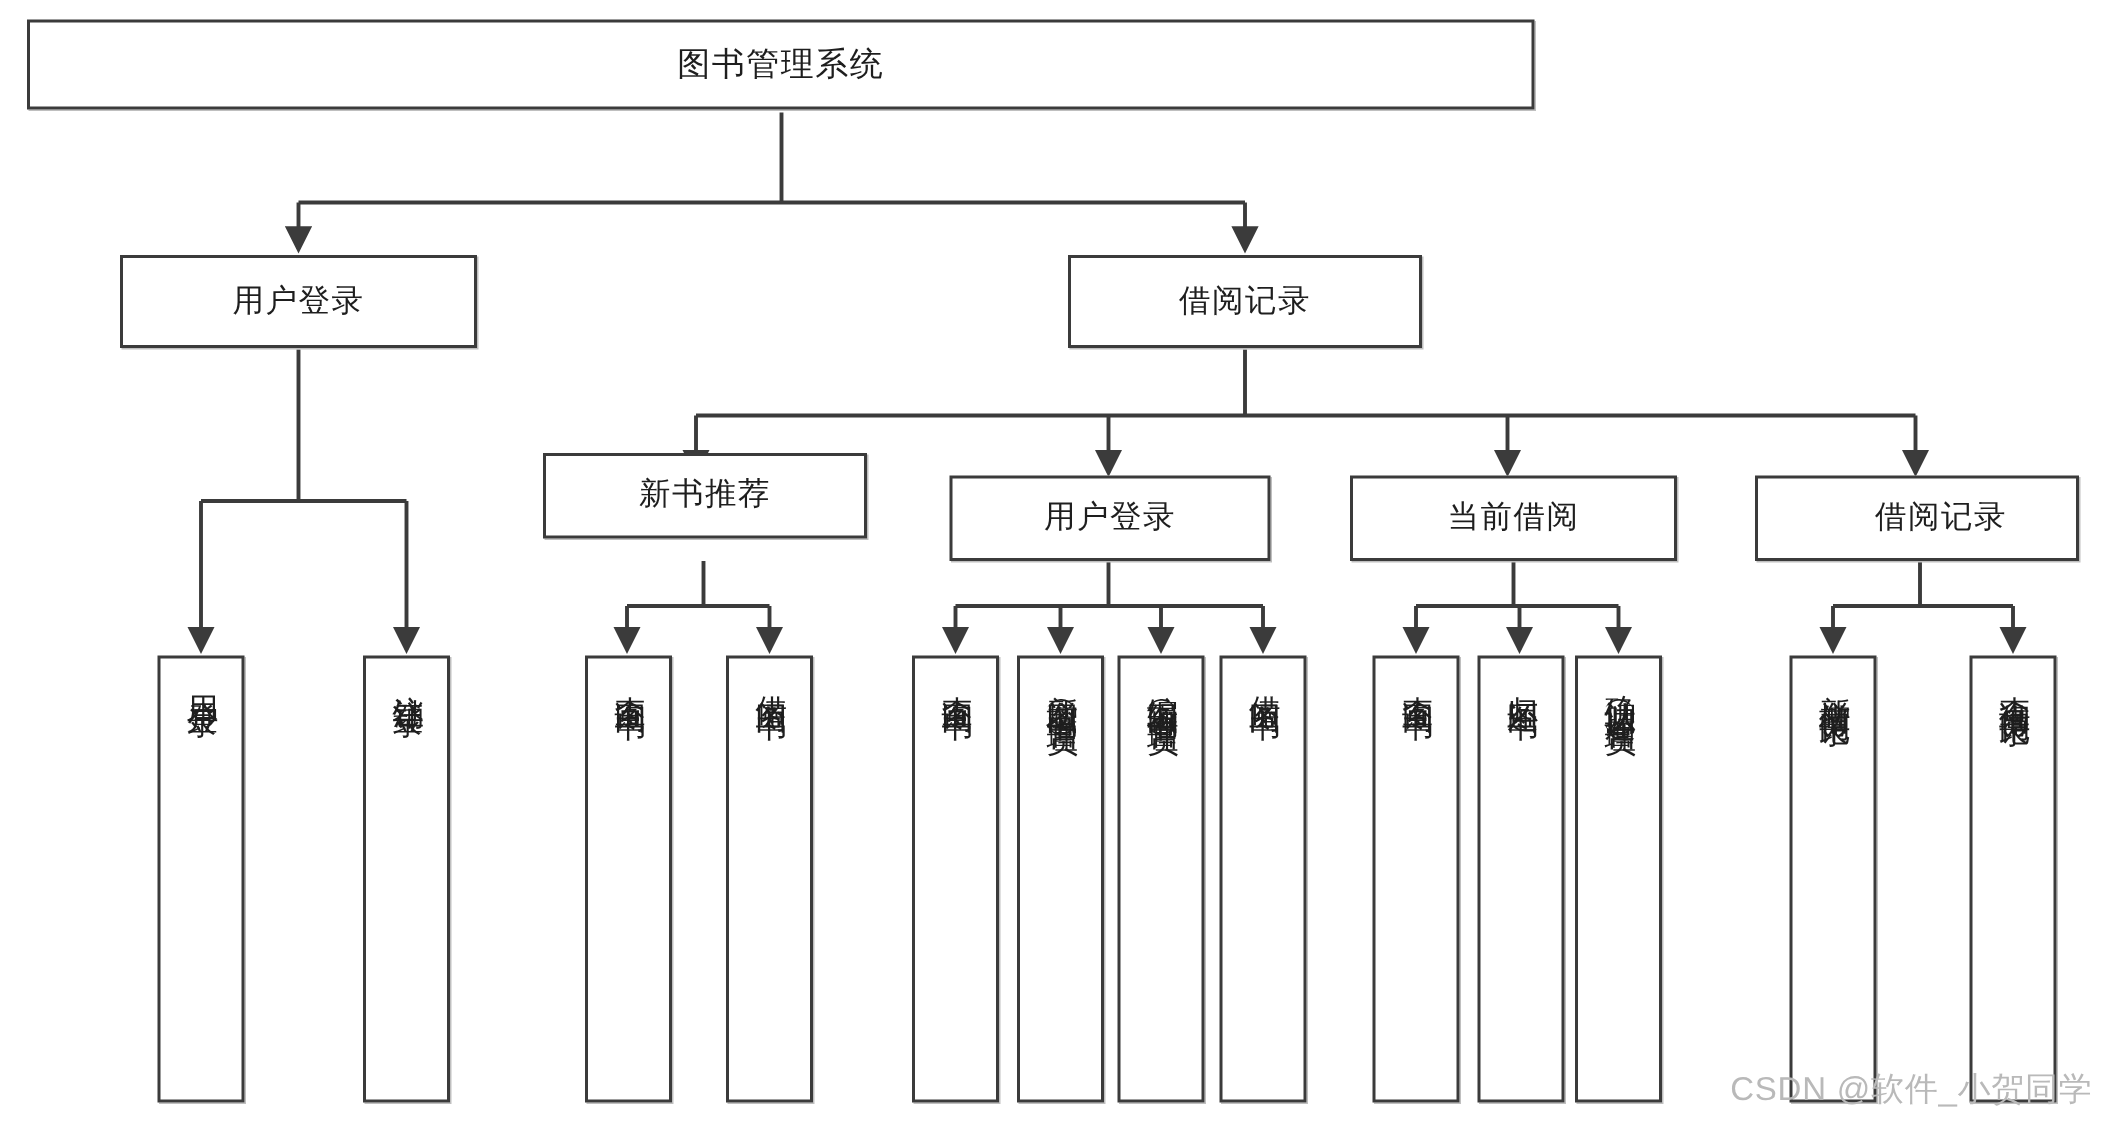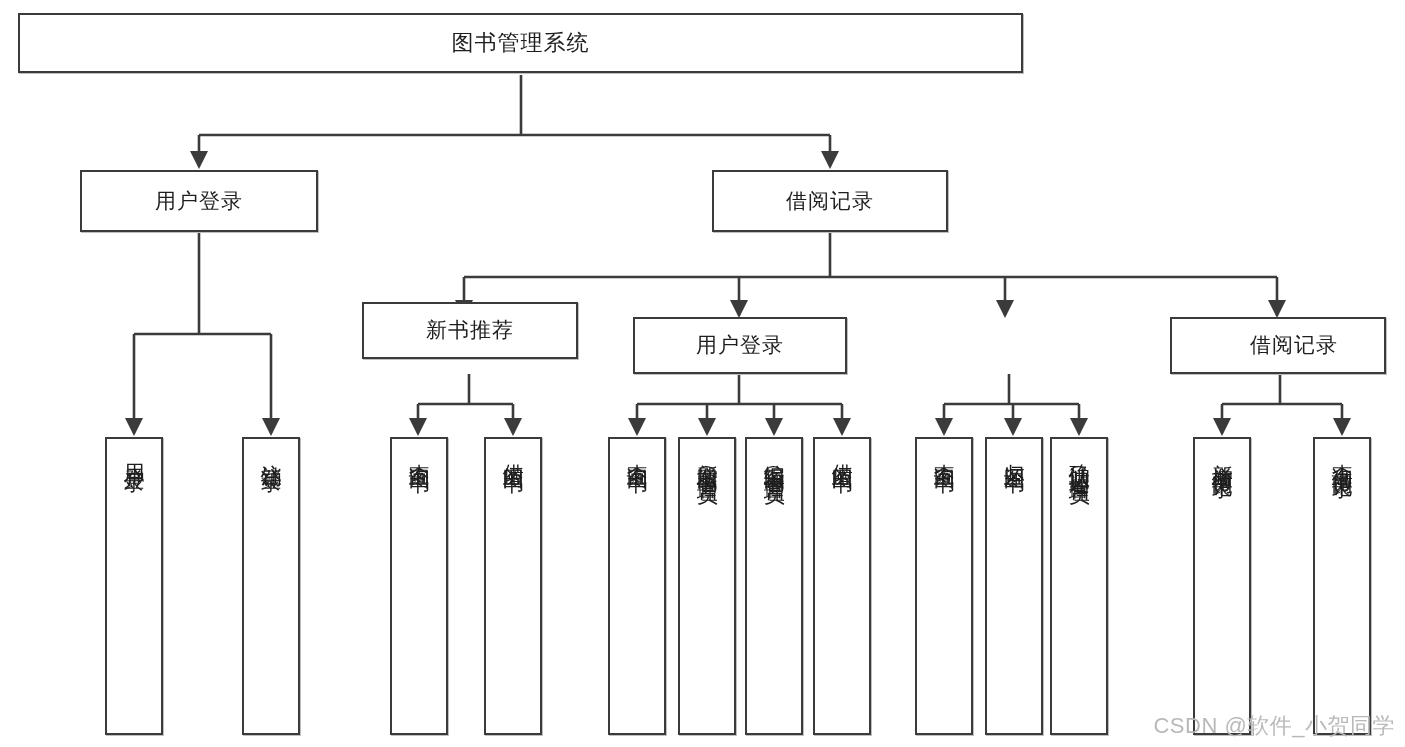--- a/index.html
+++ b/index.html
@@ -138,20 +138,23 @@
   <div class="node" style="left:712px; top:170px; width:236px; height:62px;">
     <span class="node-label">借阅记录</span>
   </div>
 
   <div class="node" style="left:362px; top:302px; width:216px; height:57px;">
     <span class="node-label">新书推荐</span>
   </div>
   <div class="node" style="left:633px; top:317px; width:214px; height:57px;">
     <span class="node-label">用户登录</span>
   </div>
+  <div class="node" style="left:900px; top:317px; width:218px; height:57px;">
+    <span class="node-label">当前借阅</span>
+  </div>
   <div class="node" style="left:1170px; top:317px; width:216px; height:57px;padding-left:32px;">
     <span class="node-label">借阅记录</span>
   </div>
 
   <div class="node leaf" style="left:105px; top:437px; width:58px; height:298px;">
     <span class="node-label">用户登录</span>
   </div>
   <div class="node leaf" style="left:242px; top:437px; width:58px; height:298px;">
     <span class="node-label">注销登录</span>
   </div>

